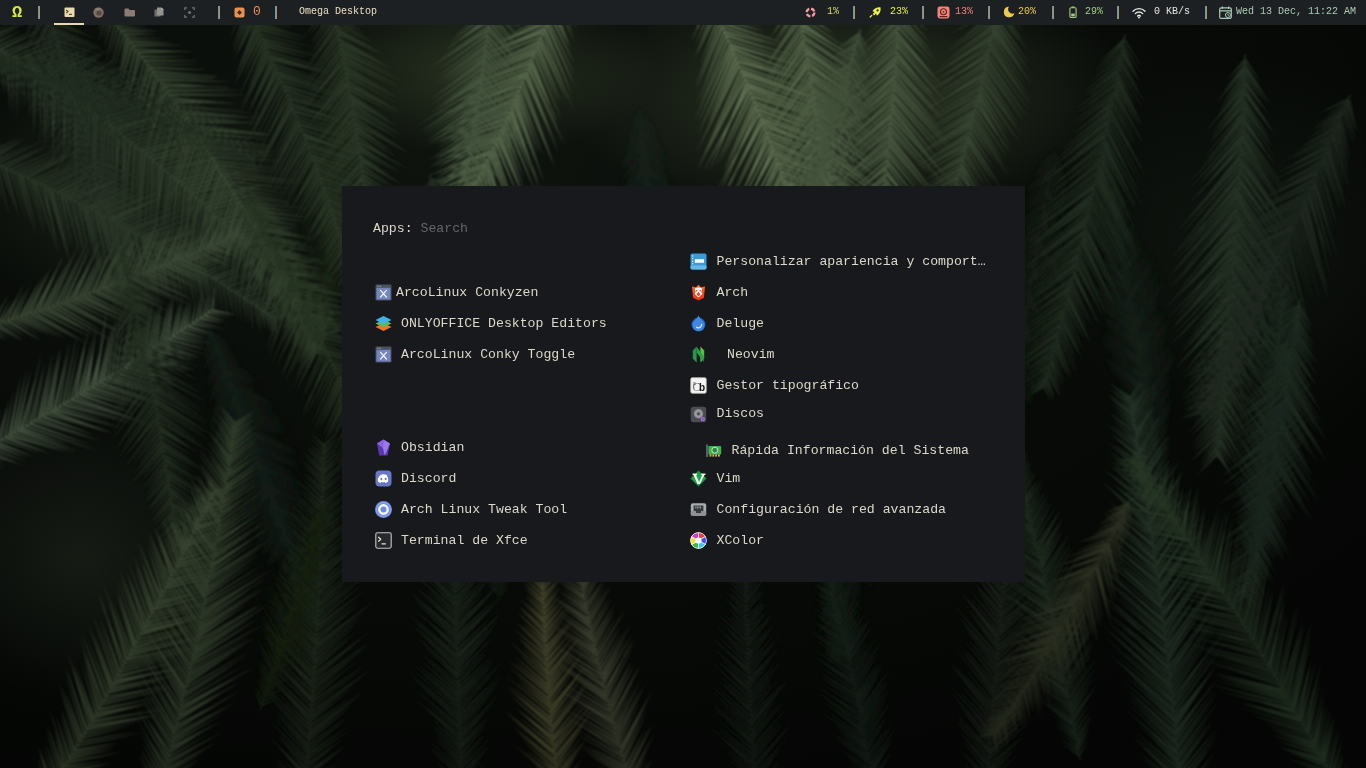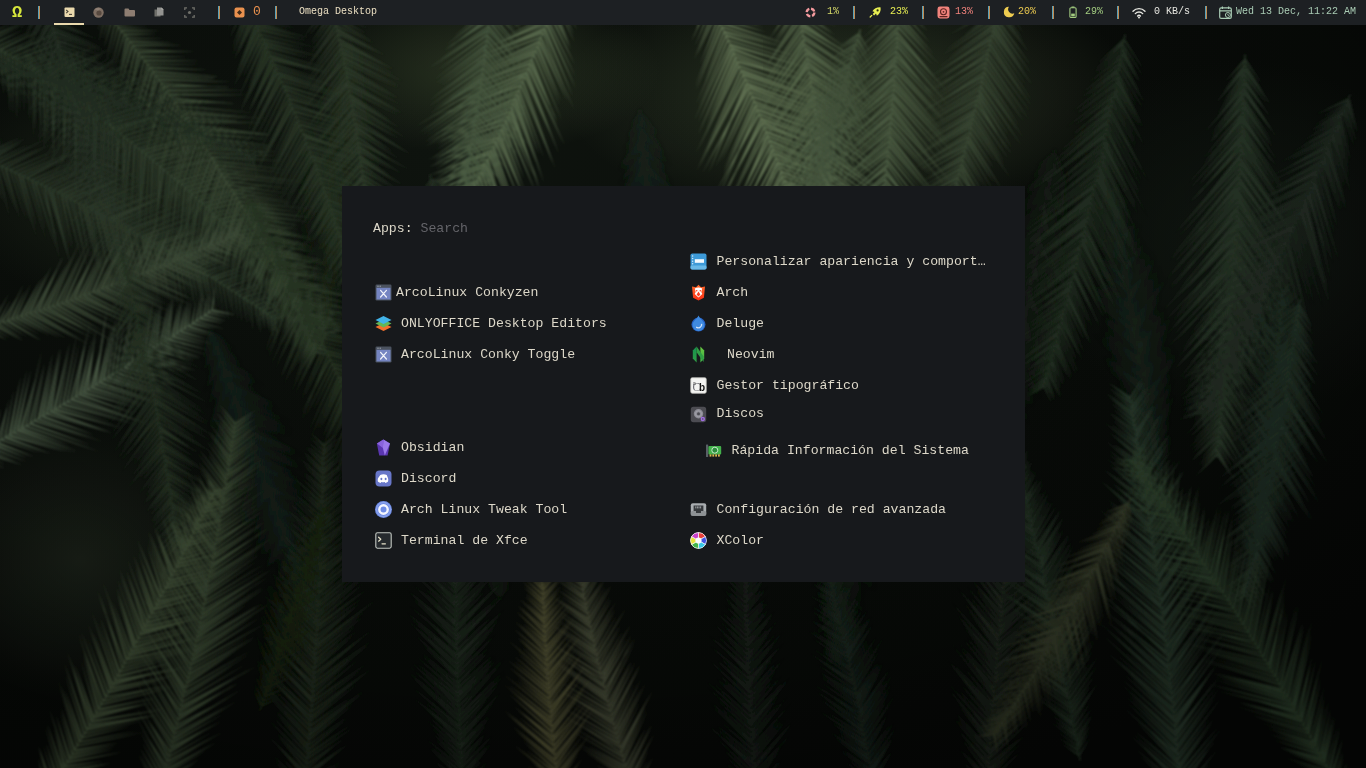--- a/index.html
+++ b/index.html
@@ -383,20 +383,27 @@
             <rect x="1" y="2.4" width="2.2" height="12.6" rx="0.6" fill="#596066"></rect>
             <rect x="3.4" y="4" width="12.8" height="8.4" rx="1" fill="#43b14b"></rect>
             <circle cx="9.8" cy="8.2" r="3" fill="#2b8c3c" stroke="#d6efd8" stroke-width="0.9"></circle>
             <rect x="4.6" y="12.4" width="1.8" height="2.2" fill="#d9b64e"></rect>
             <rect x="7.4" y="12.4" width="1.8" height="2.2" fill="#d9b64e"></rect>
             <rect x="10.2" y="12.4" width="1.8" height="2.2" fill="#d9b64e"></rect>
             <rect x="13" y="12.4" width="1.8" height="2.2" fill="#d9b64e"></rect>
           </svg></div>
         <div style="margin-left:9.5px;font:13.2px/16px 'Liberation Mono', monospace;color:#ddd8c9;white-space:pre">Rápida Información del Sistema</div>
       </div>
+      <div style="position:absolute;left:345px;top:281.5px;width:309px;height:22px;display:flex;align-items:center">
+        <div style="margin-left:3px;line-height:0"><svg width="17" height="17" viewBox="0 0 17 17" xmlns="http://www.w3.org/2000/svg">
+            <path d="M8.5 0.7 L16.3 8.5 L8.5 16.3 L0.7 8.5 Z" fill="#1fa04c" stroke="#0e6e2e" stroke-width="0.8"></path>
+            <path d="M2.6 3.4 h4.4 v1.6 h-0.9 l3 7 3-7 h-0.9 V3.4 h4.2 v1.6 h-0.9 L10 14 H7.4 L3.5 5 h-0.9 Z" fill="#f2f2ea"></path>
+          </svg></div>
+        <div style="margin-left:9.5px;font:13.2px/16px 'Liberation Mono', monospace;color:#ddd8c9;white-space:pre">Vim</div>
+      </div>
       <div style="position:absolute;left:345px;top:312.5px;width:309px;height:22px;display:flex;align-items:center">
         <div style="margin-left:3px;line-height:0"><svg width="17" height="17" viewBox="0 0 17 17" xmlns="http://www.w3.org/2000/svg">
             <rect x="0.8" y="2.2" width="15.4" height="12.6" rx="2" fill="#a9adb0"></rect>
             <rect x="0.8" y="10" width="15.4" height="4.8" rx="1.6" fill="#8d9194"></rect>
             <path d="M3.6 4.4 h9.8 v5.6 h-2.4 v1.9 h-5 V10 h-2.4 Z" fill="#36393c"></path>
             <path d="M5.8 5.4 v2 M7.4 5.4 v2 M9 5.4 v2 M10.6 5.4 v2" stroke="#c9cdd0" stroke-width="0.7"></path>
           </svg></div>
         <div style="margin-left:9.5px;font:13.2px/16px 'Liberation Mono', monospace;color:#ddd8c9;white-space:pre">Configuración de red avanzada</div>
       </div>
       <div style="position:absolute;left:345px;top:343.5px;width:309px;height:22px;display:flex;align-items:center">

